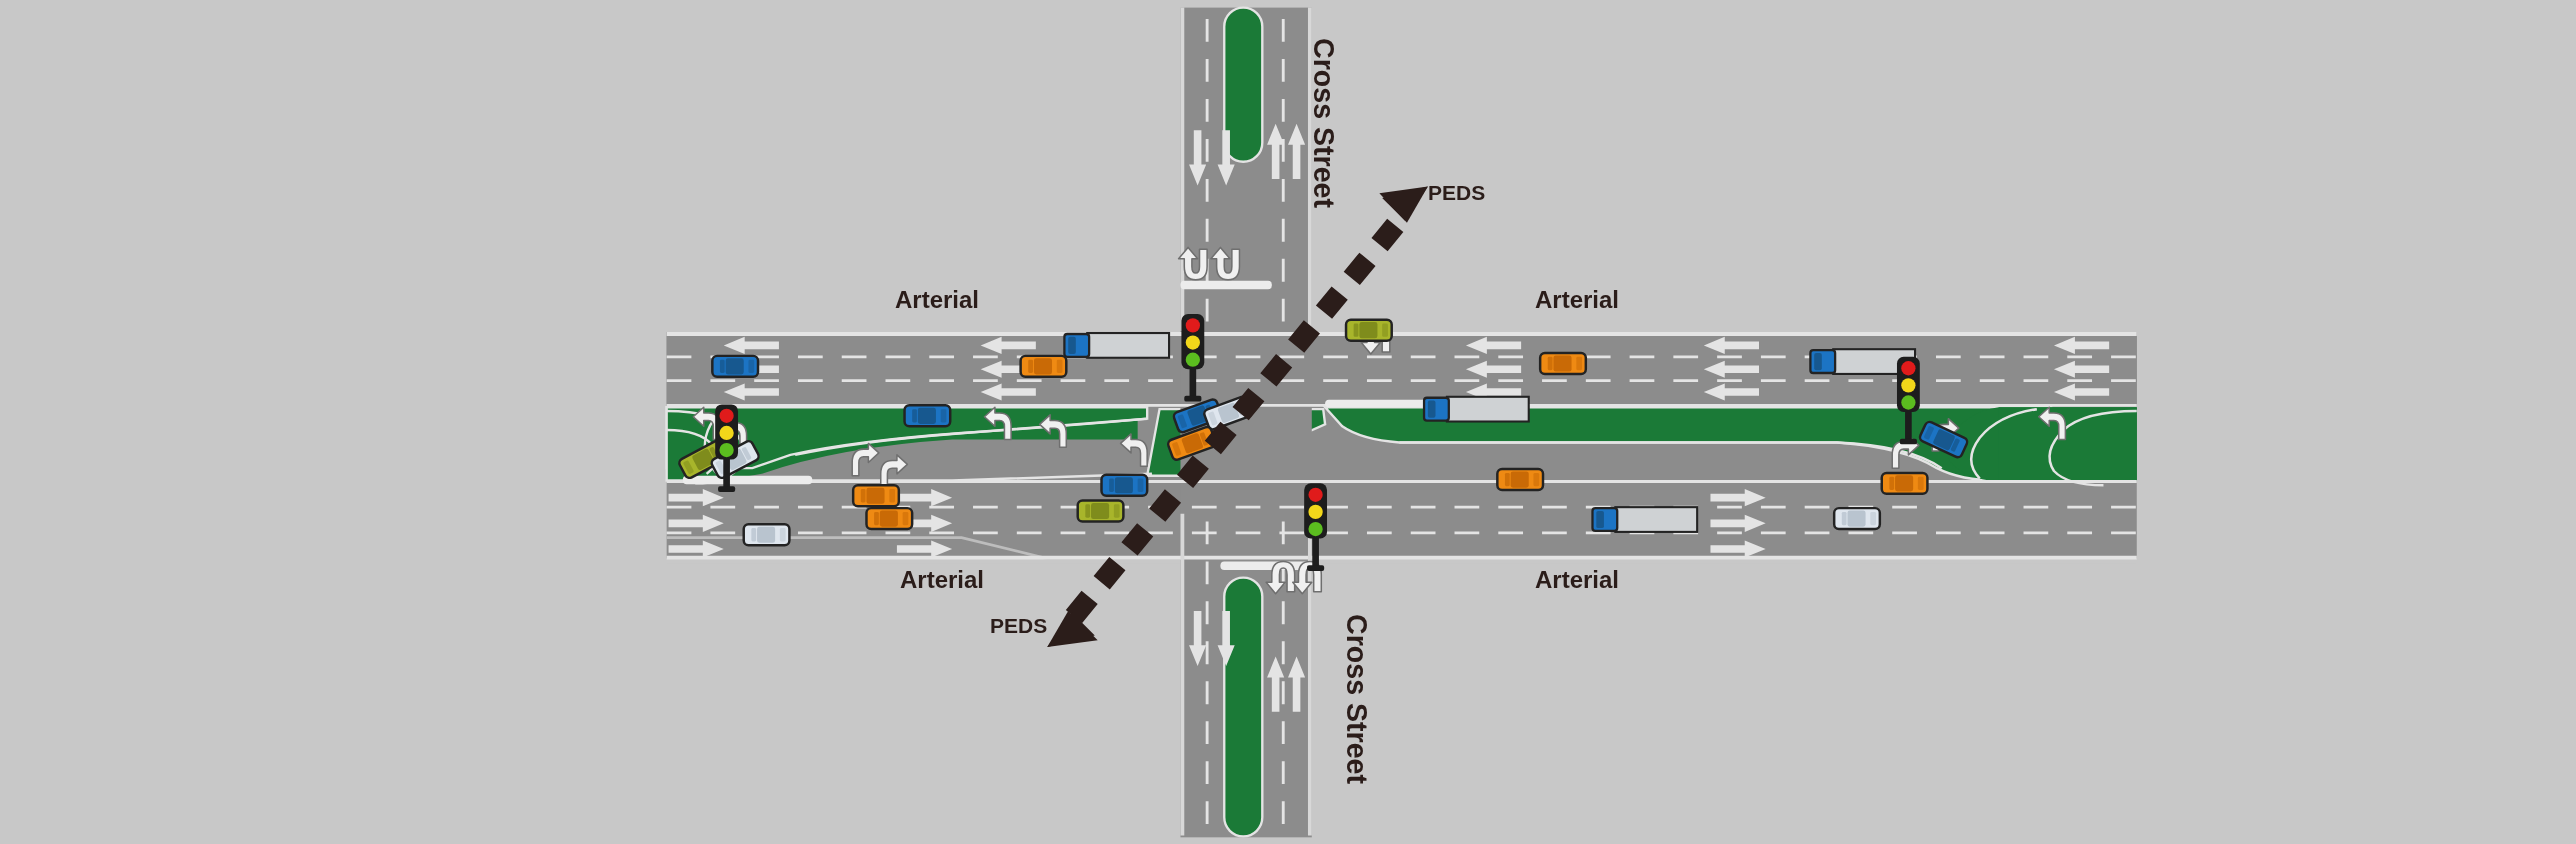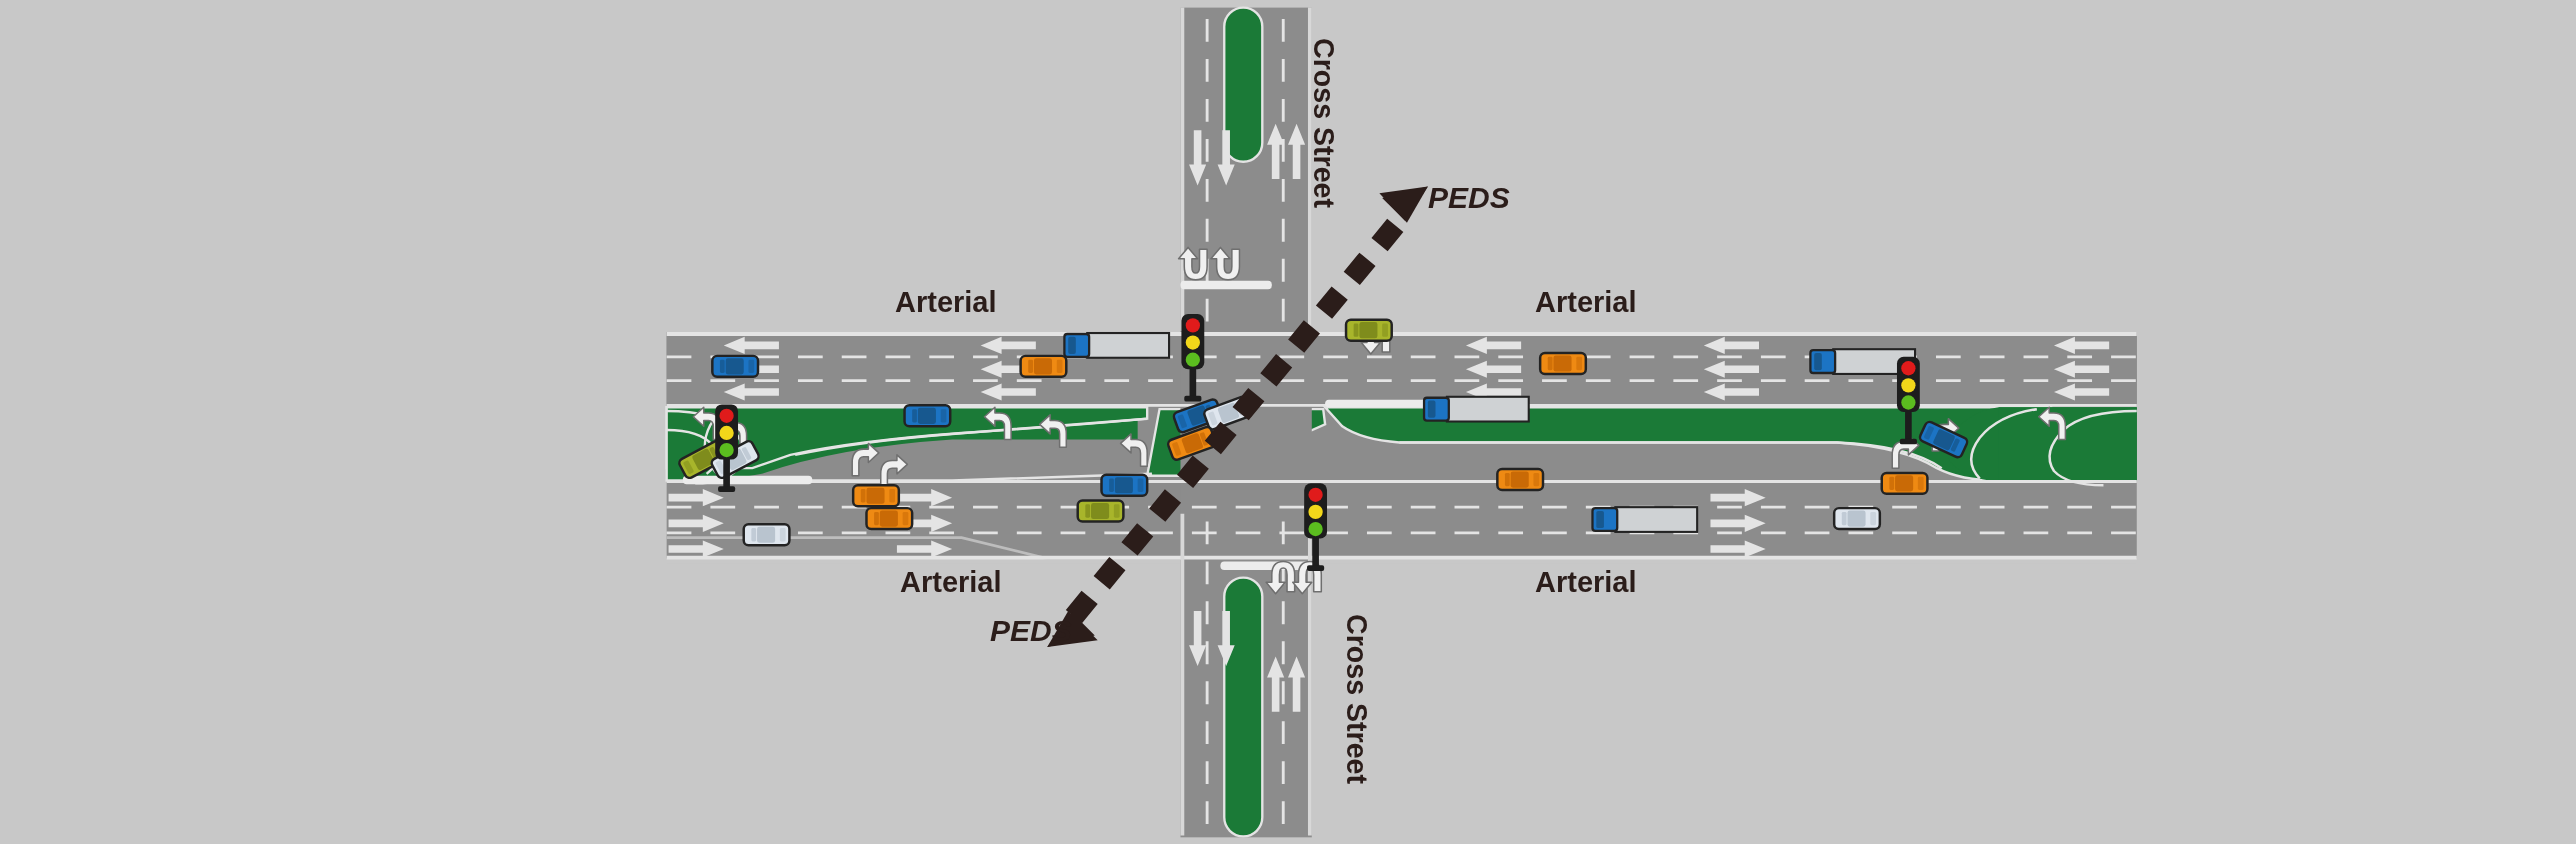--- a/index.html
+++ b/index.html
@@ -12,22 +12,22 @@
   #stage{position:relative;width:2576px;height:844px;}
   #stage svg{position:absolute;top:0;left:0;}
   .label{
     position:absolute;
     color:#2b1d1a;
     font-weight:bold;
     font-family:"Liberation Sans", sans-serif;
     white-space:nowrap;
     user-select:none;
   }
-  .lbl-arterial{font-size:29px;}
-  .lbl-peds{font-size:30px;font-style:italic;}
+  .lbl-arterial{font-size:24px;}
+  .lbl-peds{font-size:21px;}
   .lbl-cross{font-size:28.6px;transform-origin:0 0;}
 </style>
 </head>
 <body>
 
 <div id="stage">
 
 <svg width="2576" height="844" viewBox="0 0 2706 887">
   <defs>
 

